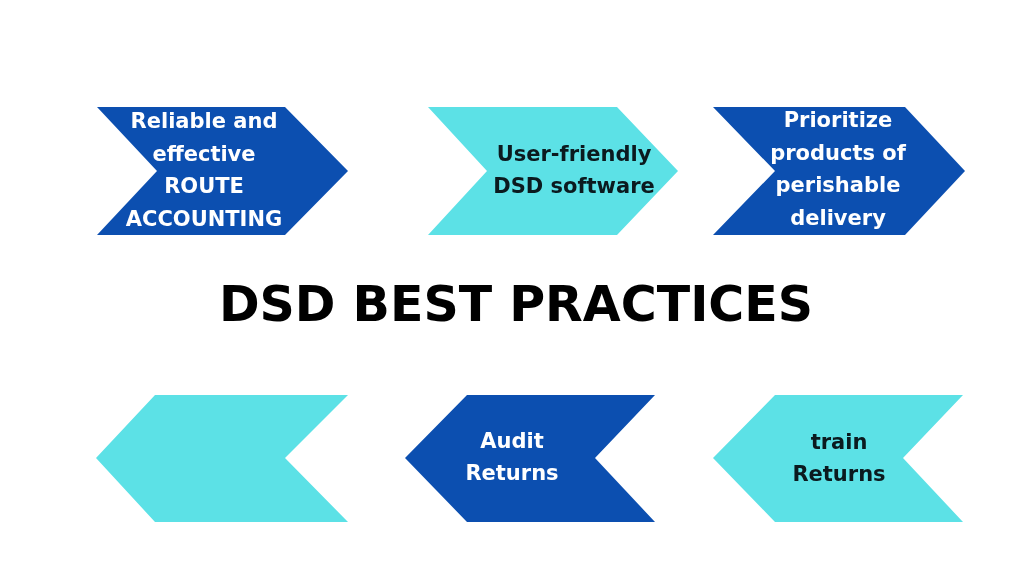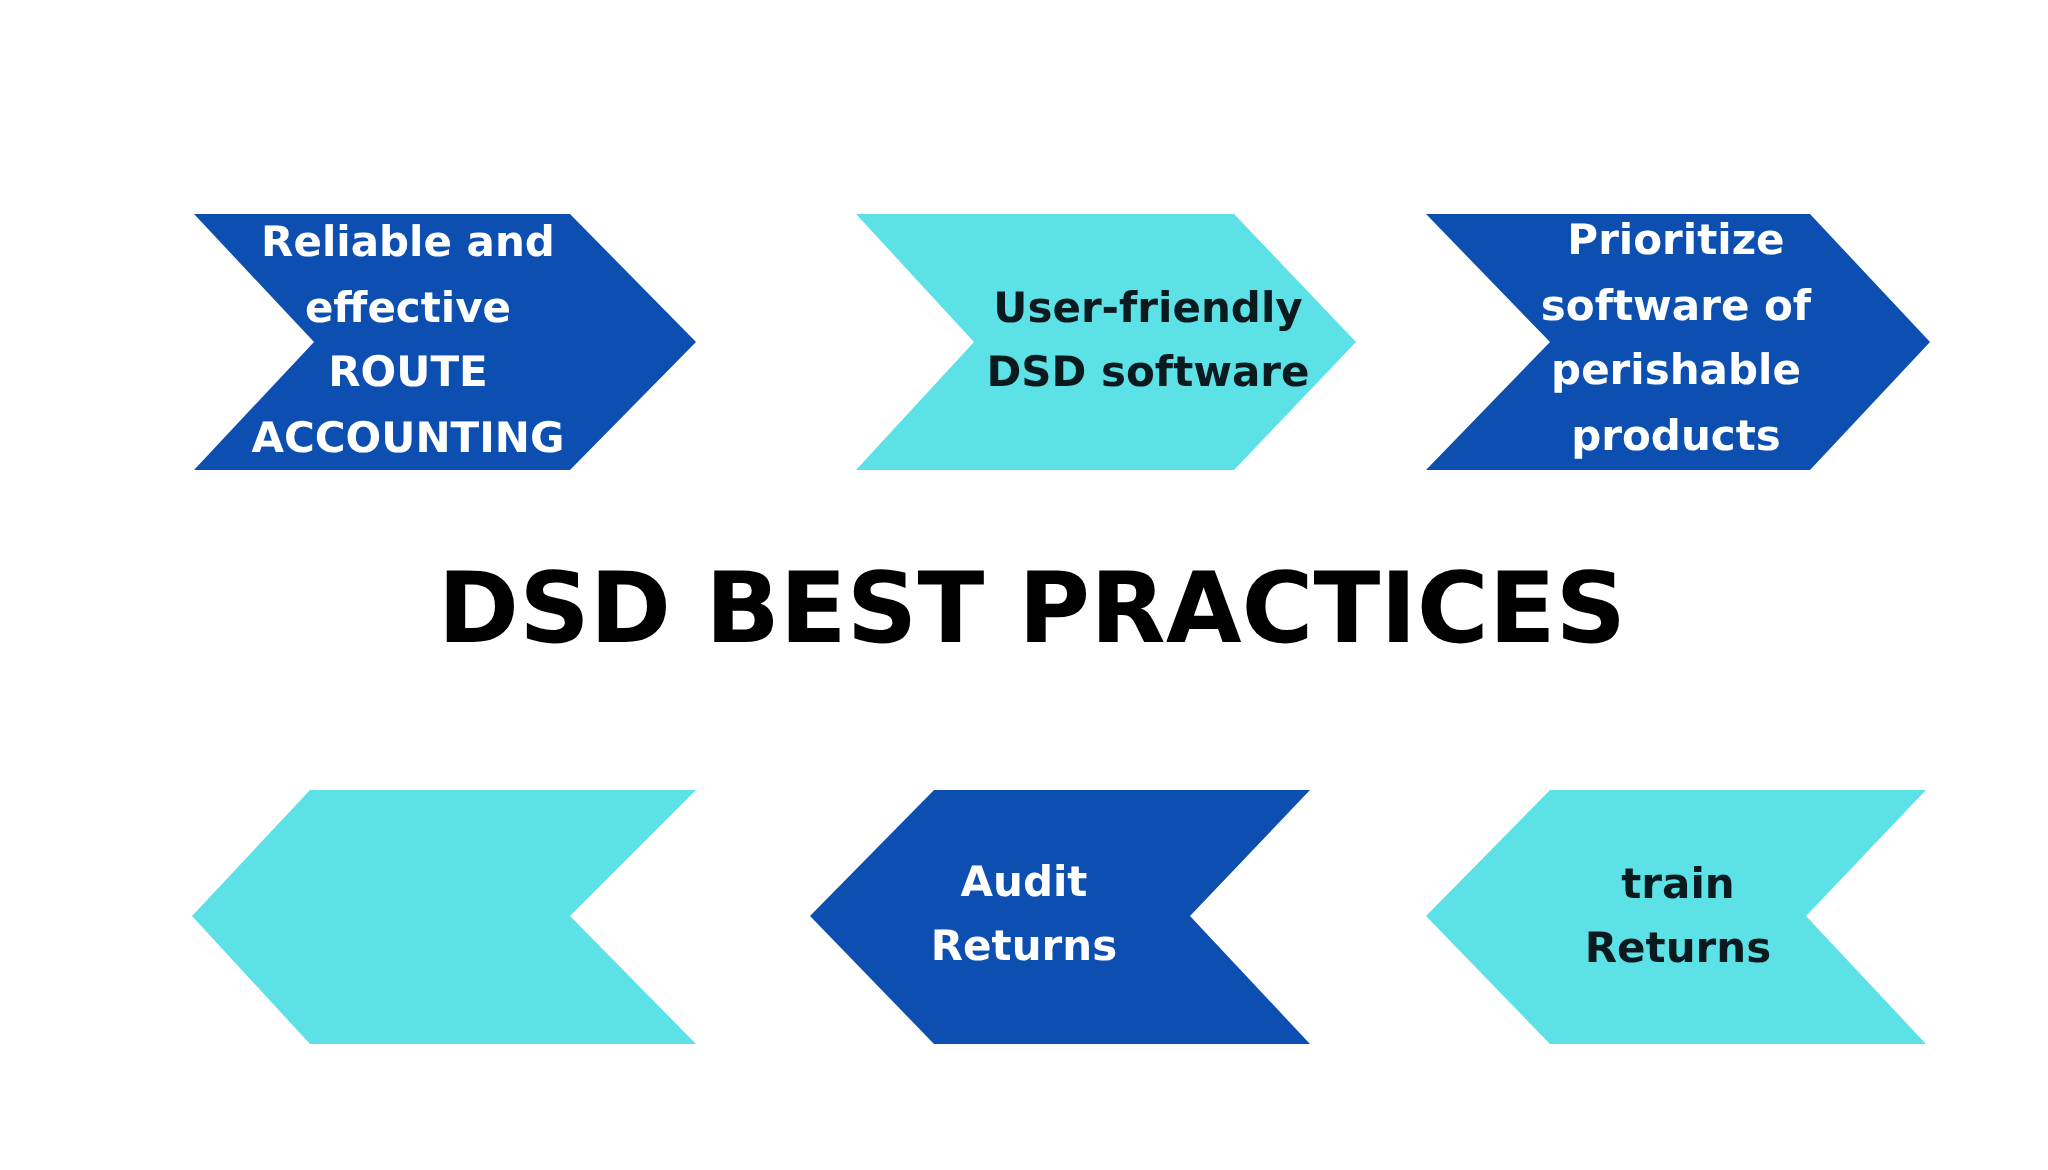--- a/index.html
+++ b/index.html
@@ -74,23 +74,23 @@
     <span>ACCOUNTING</span>
   </div>
 
   <div class="label on-light" style="left:474px; top:105px; width:200px; height:130px;">
     <span>User-friendly</span>
     <span>DSD software</span>
   </div>
 
   <div class="label on-dark" style="left:738px; top:104px; width:200px; height:130px;">
     <span>Prioritize</span>
-    <span>software of</span>
+    <span>products of</span>
     <span>perishable</span>
-    <span>products</span>
+    <span>delivery</span>
   </div>
 
   <div id="title">DSD BEST PRACTICES</div>
 
 
   <div class="label on-dark" style="left:412px; top:392px; width:200px; height:130px;">
     <span>Audit</span>
     <span>Returns</span>
   </div>
 

